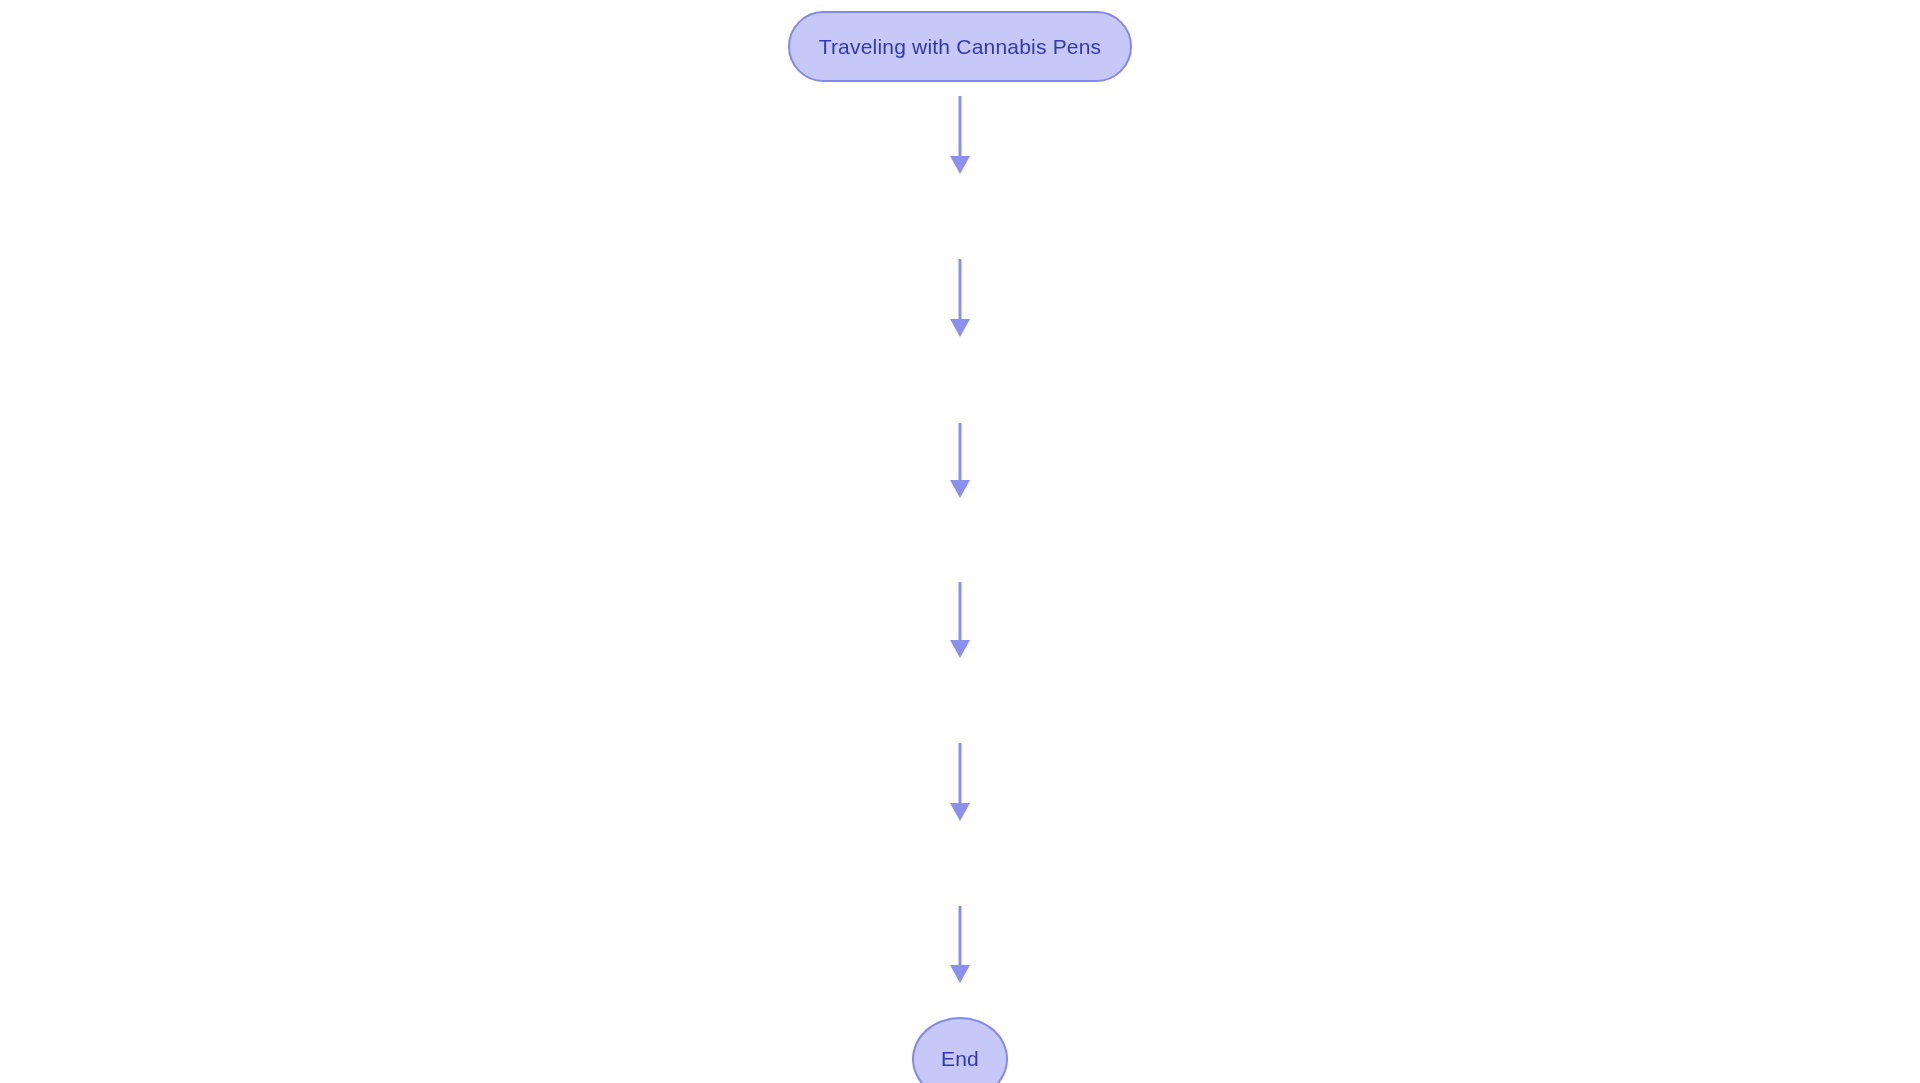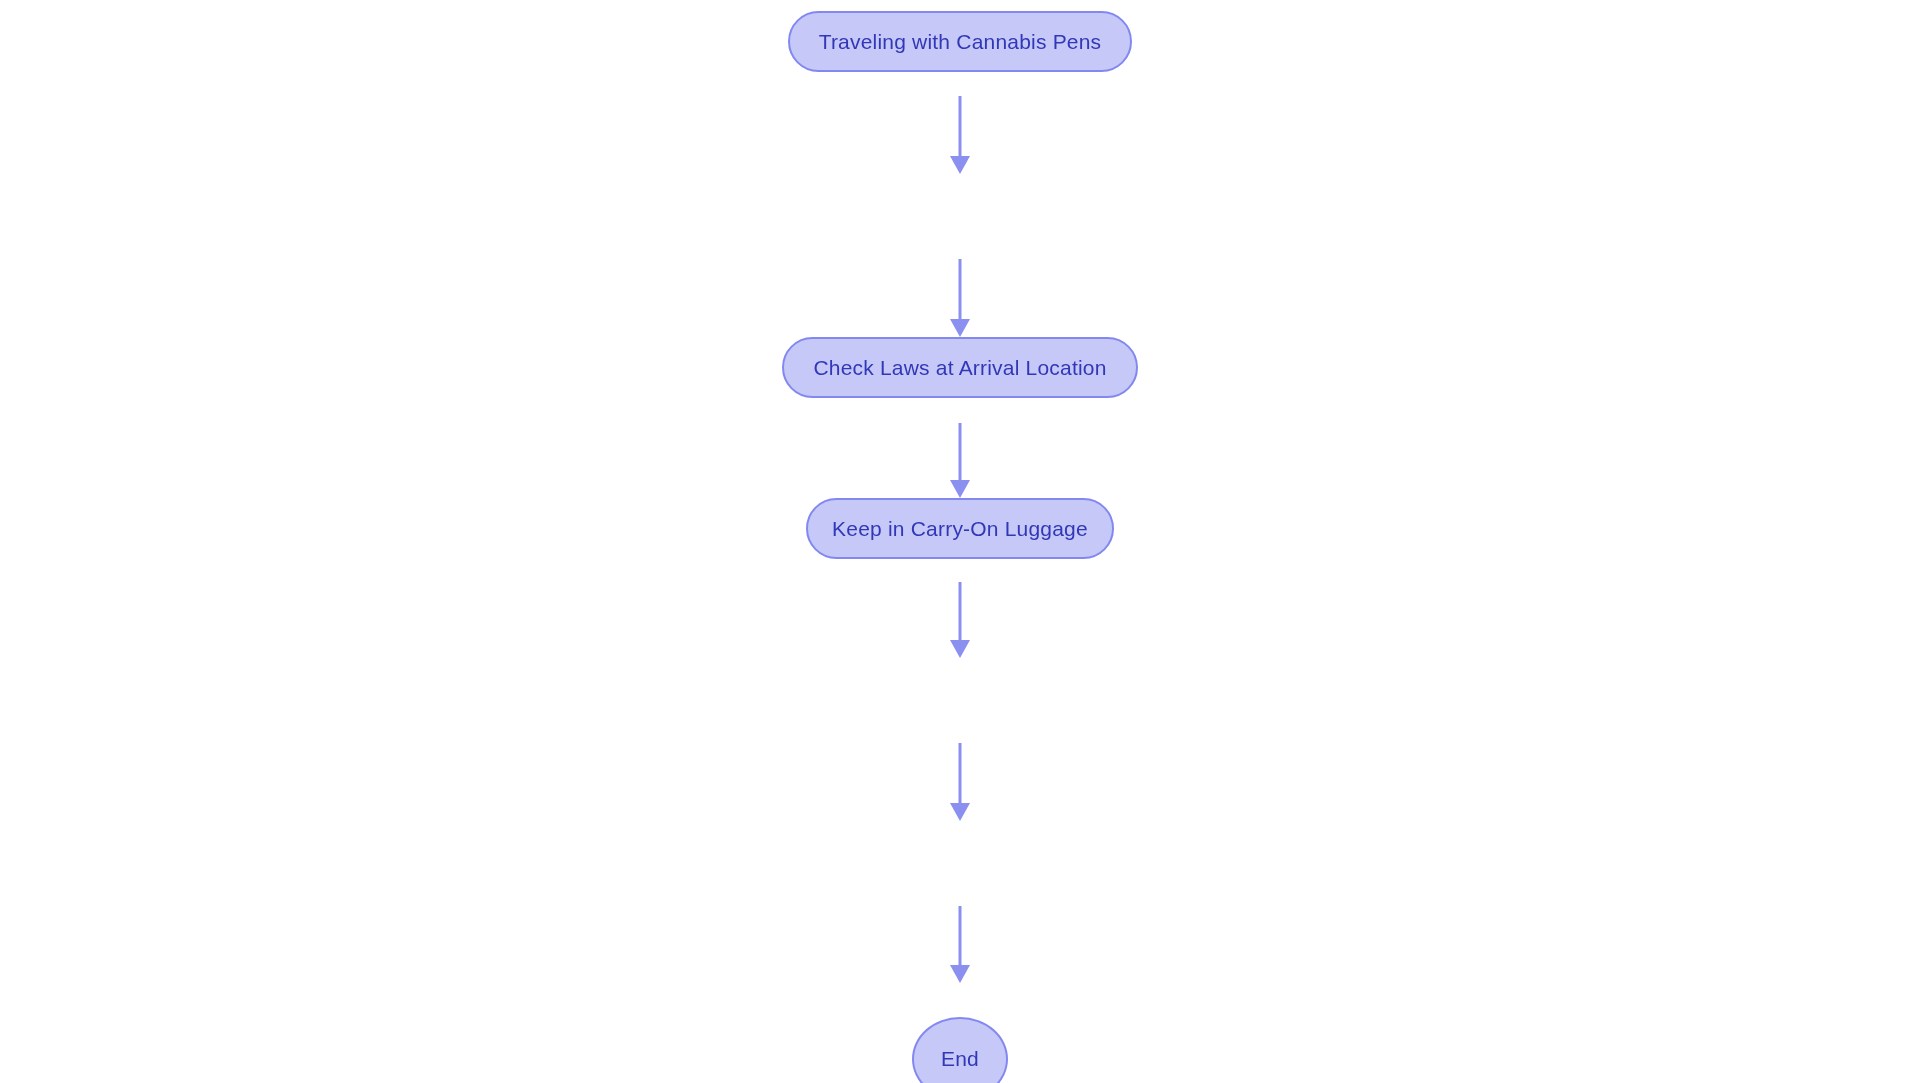--- a/index.html
+++ b/index.html
@@ -12,21 +12,21 @@
     width: 1920px;
     height: 1083px;
     background: var(--background, #ffffff);
     overflow: hidden;
     font-family: "Liberation Sans", "DejaVu Sans", sans-serif;
   }
   .flow-node {
     position: absolute;
     left: 50%;
     transform: translateX(-50%);
-    height: 61px;
+    height: 71px;
     box-sizing: border-box;
     background: var(--node-fill, #c6c9f7);
     border: 2px solid var(--node-border, #8388f1);
     border-radius: 44px;
     color: var(--node-text, #3237b8);
     font-size: 21px;
     letter-spacing: 0.2px;
     display: flex;
     align-items: center;
     justify-content: center;
@@ -74,28 +74,26 @@
     <span class="line"></span>
     <span class="head"></span>
   </div>
 
 
   <div class="edge" style="top: 259px; height: 78px;">
     <span class="line"></span>
     <span class="head"></span>
   </div>
 
-  <div class="flow-node" style="top: 337px; width: 356px;">Check Laws at Arrival Location</div>
 
   <div class="edge" style="top: 423px; height: 75px;">
     <span class="line"></span>
     <span class="head"></span>
   </div>
 
-  <div class="flow-node" style="top: 498px; width: 308px;">Keep in Carry-On Luggage</div>
 
   <div class="edge" style="top: 582px; height: 76px;">
     <span class="line"></span>
     <span class="head"></span>
   </div>
 
 
   <div class="edge" style="top: 743px; height: 78px;">
     <span class="line"></span>
     <span class="head"></span>

